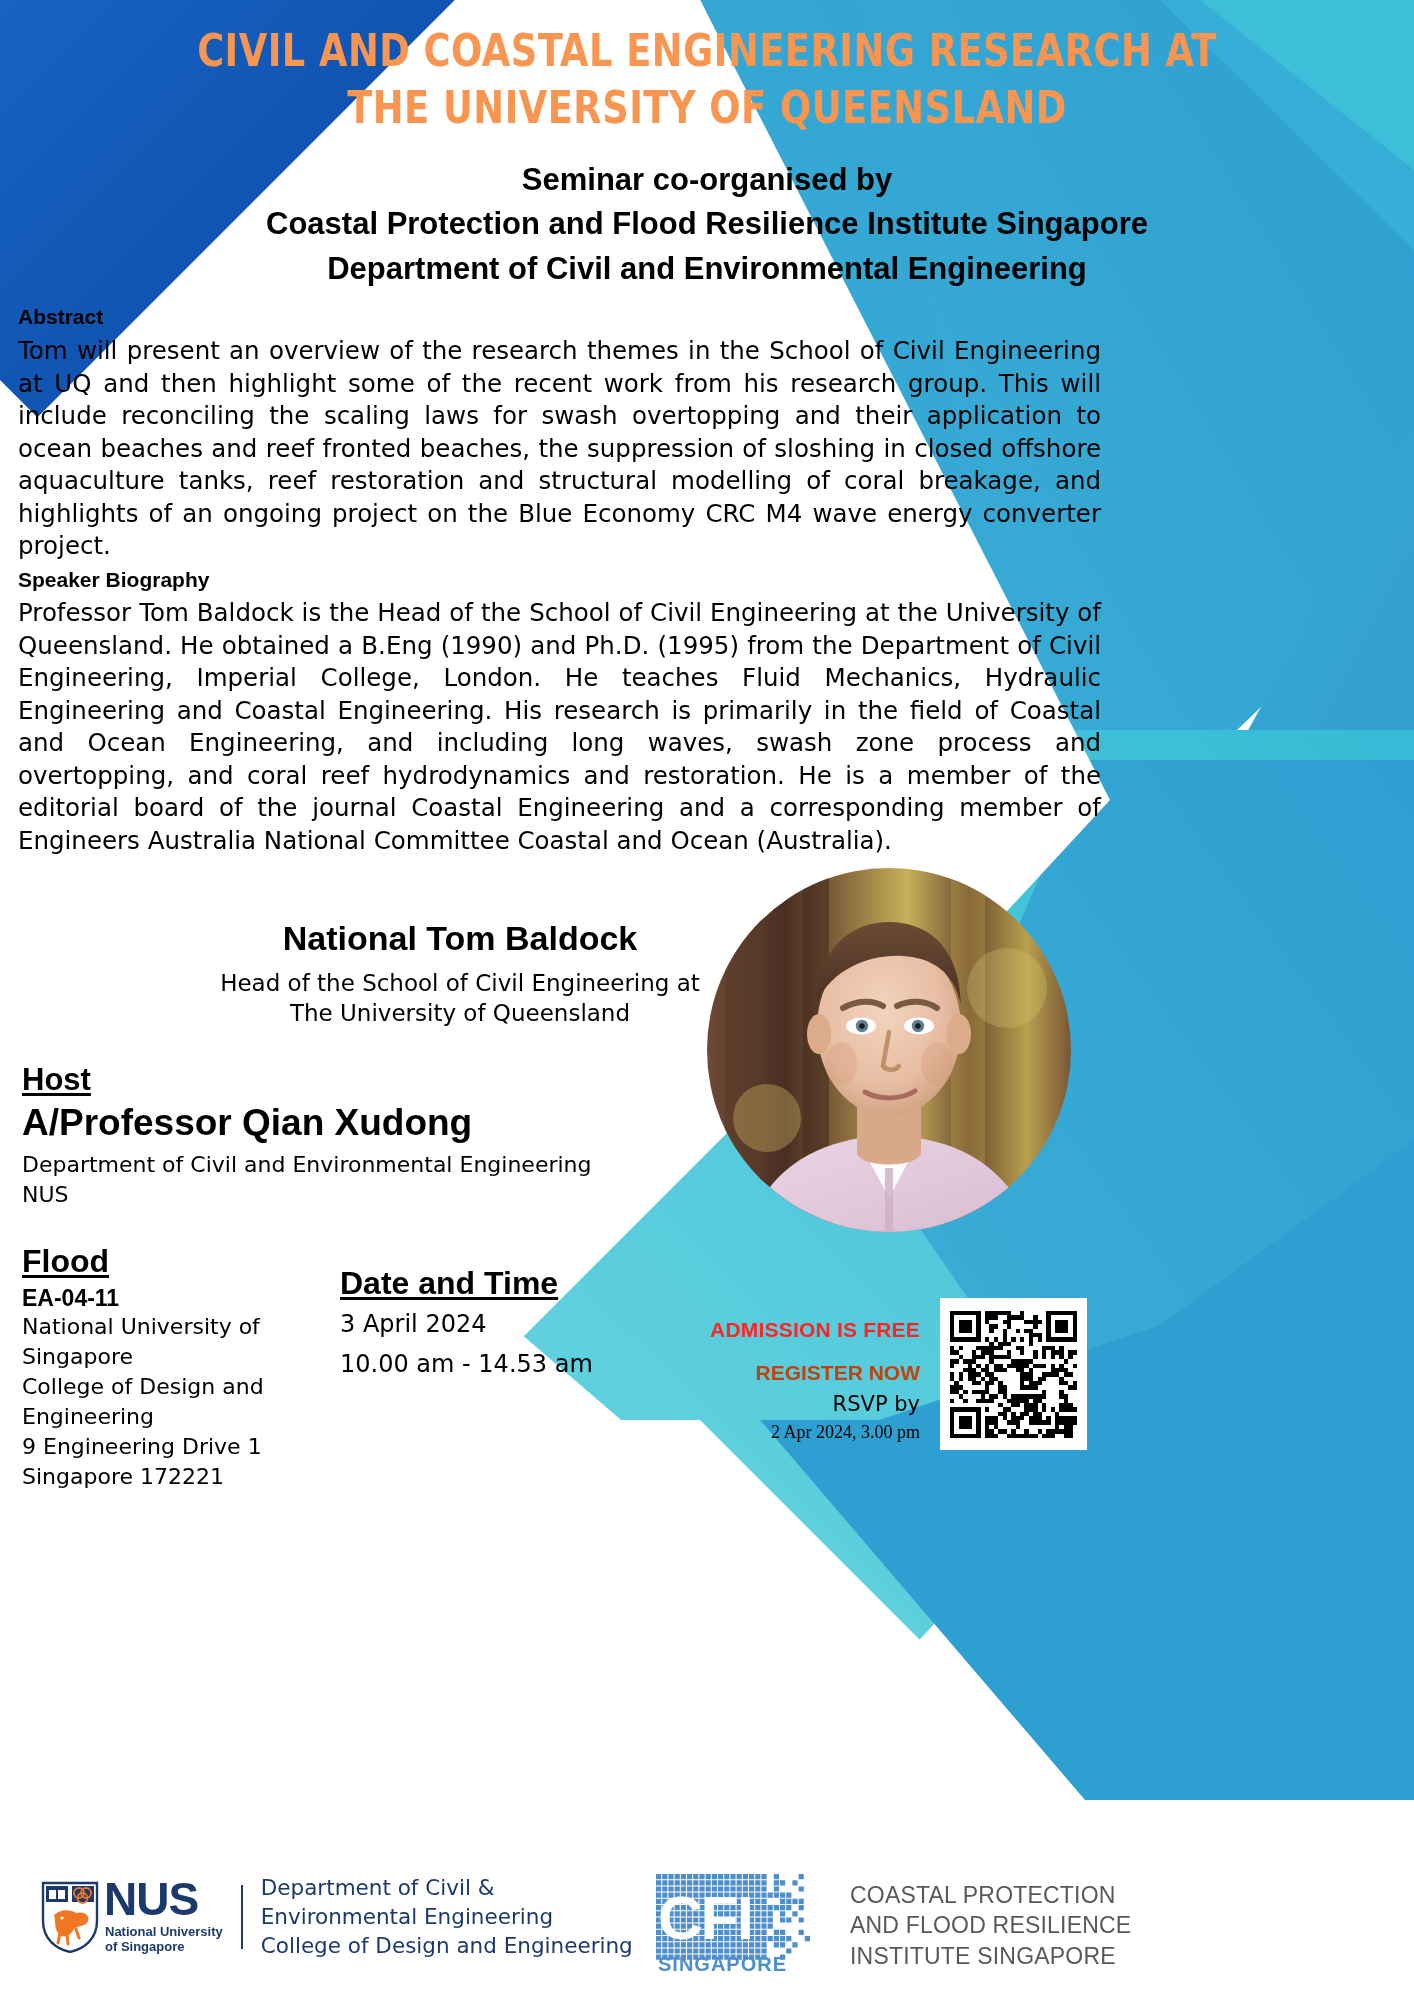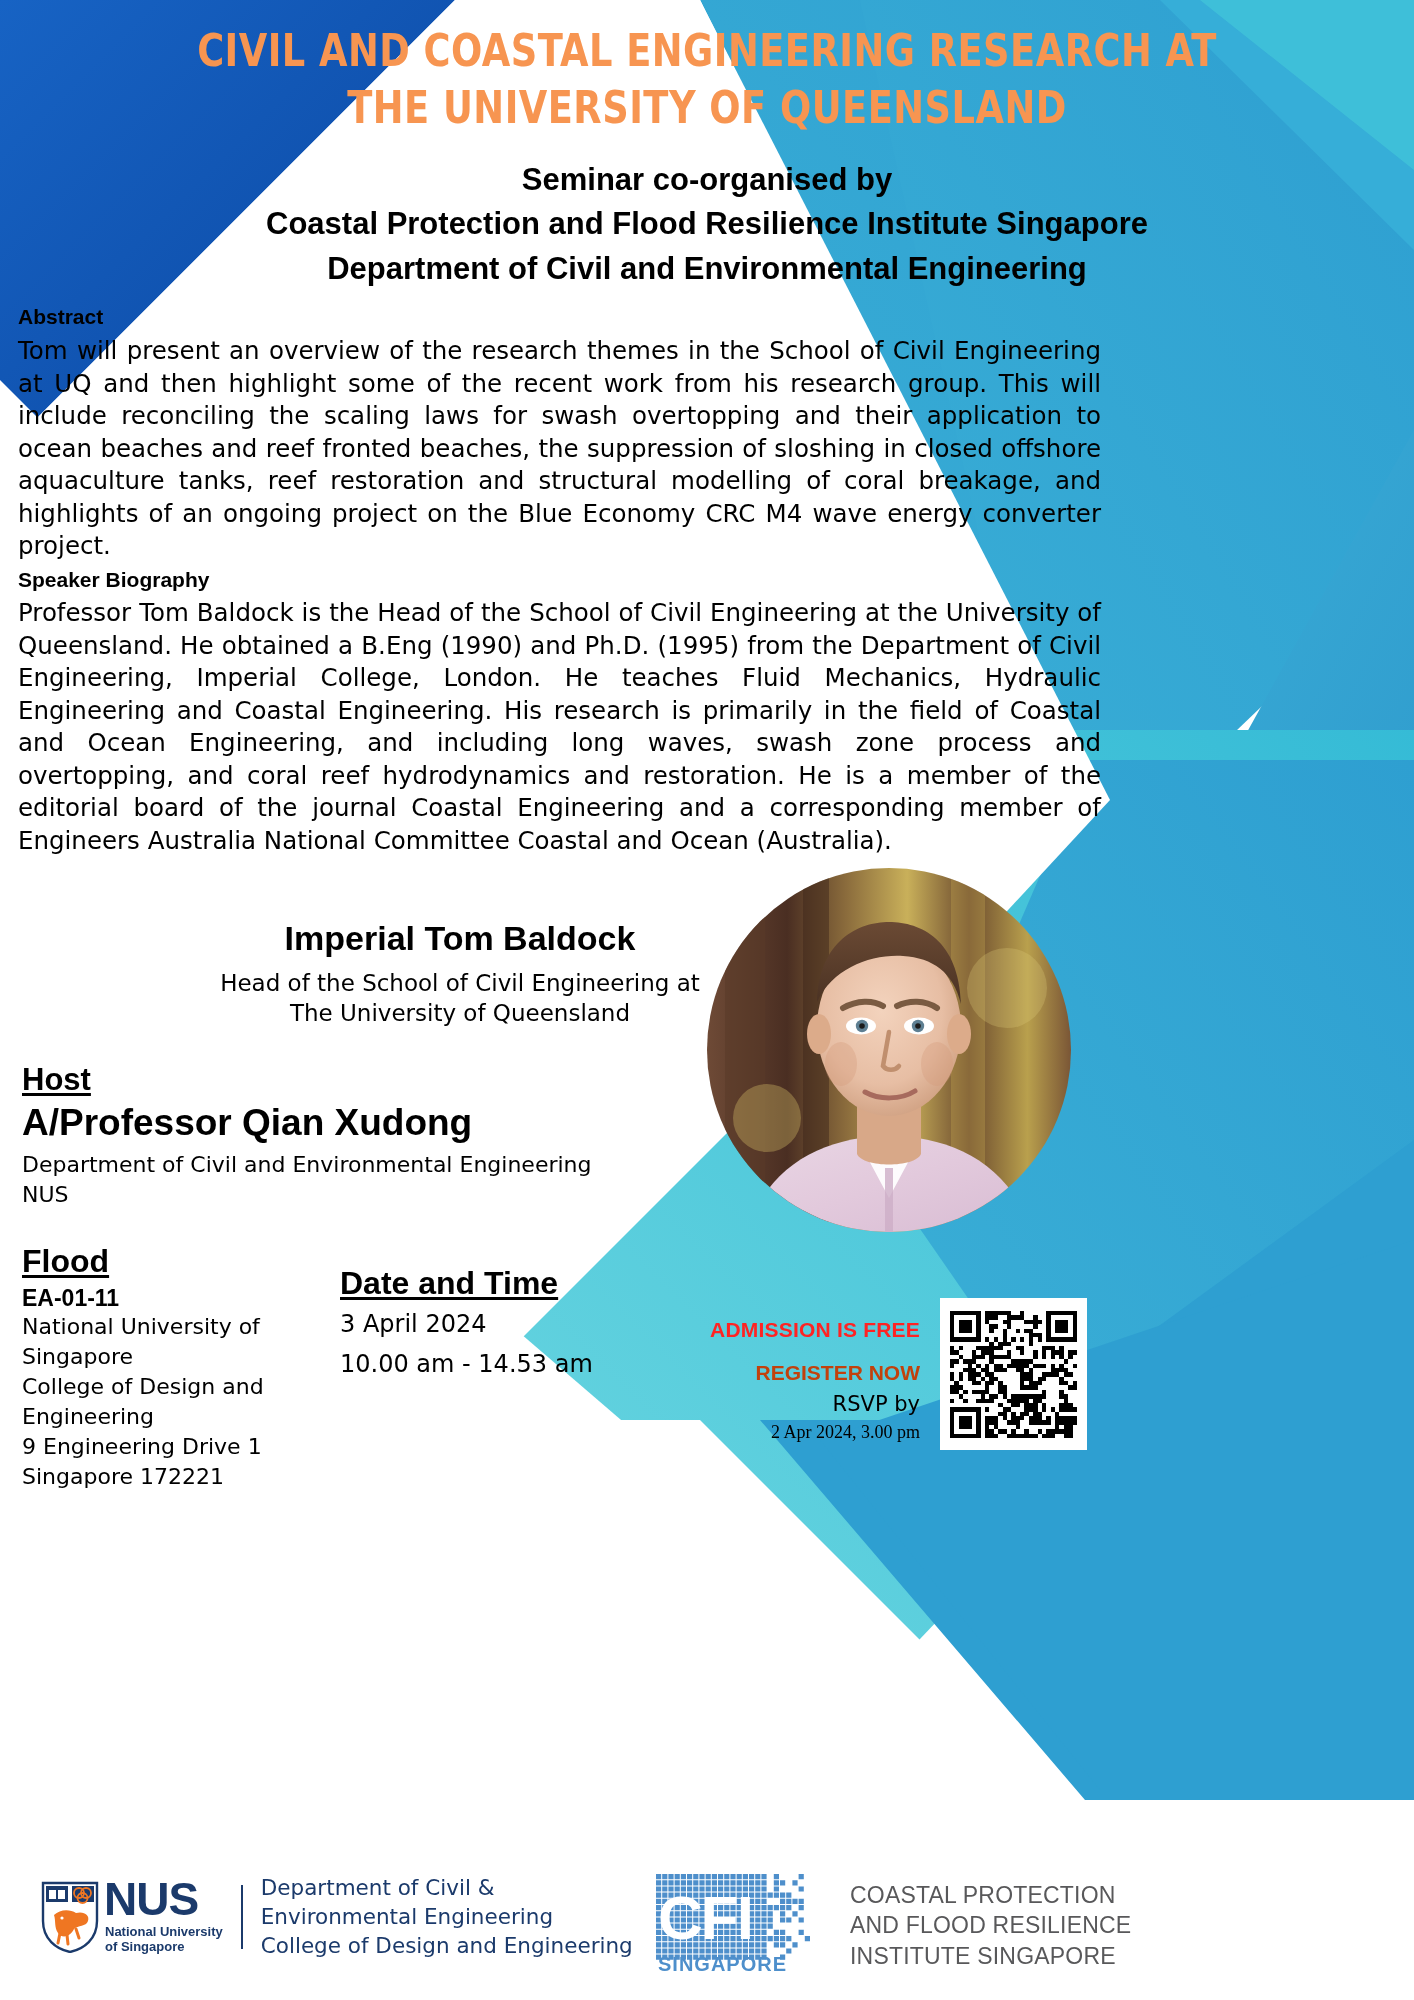--- a/index.html
+++ b/index.html
@@ -240,39 +240,39 @@
     <div class="sec-head">Abstract</div>
     <div class="body-text">Tom will present an overview of the research themes in the School of Civil Engineering at UQ and then highlight some of the recent work from his research group. This will include reconciling the scaling laws for swash overtopping and their application to ocean beaches and reef fronted beaches, the suppression of sloshing in closed offshore aquaculture tanks, reef restoration and structural modelling of coral breakage, and highlights of an ongoing project on the Blue Economy CRC M4 wave energy converter project.</div>
   </div>
 
   <div id="bio-block">
     <div class="sec-head">Speaker Biography</div>
     <div class="body-text">Professor Tom Baldock is the Head of the School of Civil Engineering at the University of Queensland. He obtained a B.Eng (1990) and Ph.D. (1995) from the Department of Civil Engineering, Imperial College, London. He teaches Fluid Mechanics, Hydraulic Engineering and Coastal Engineering. His research is primarily in the field of Coastal and Ocean Engineering, and including long waves, swash zone process and overtopping, and coral reef hydrodynamics and restoration. He is a member of the editorial board of the journal Coastal Engineering and a corresponding member of Engineers Australia National Committee Coastal and Ocean (Australia).</div>
   </div>
 
   <div id="speaker-block">
-    <div class="speaker-name">Imperial Tom Baldock</div>
+    <div class="speaker-name">National Tom Baldock</div>
     <div class="speaker-role">
       <div>Head of the School of Civil Engineering at</div>
       <div>The University of Queensland</div>
     </div>
   </div>
 
   <div id="host-block">
     <div class="host-label">Host</div>
     <div class="host-name">A/Professor Qian Xudong</div>
     <div class="host-dept">
       <div>Department of Civil and Environmental Engineering</div>
       <div>NUS</div>
     </div>
   </div>
 
   <div id="venue-block">
     <div class="col-head">Flood</div>
-    <div class="venue-room">EA-01-11</div>
+    <div class="venue-room">EA-04-11</div>
     <div class="venue-line">National University of Singapore</div>
     <div class="venue-line">College of Design and</div>
     <div class="venue-line">Engineering</div>
     <div class="venue-line">9 Engineering Drive 1</div>
     <div class="venue-line">Singapore 172221</div>
   </div>
 
   <div id="date-block">
     <div class="col-head">Date and Time</div>
     <div class="date-line">3 April 2024</div>

